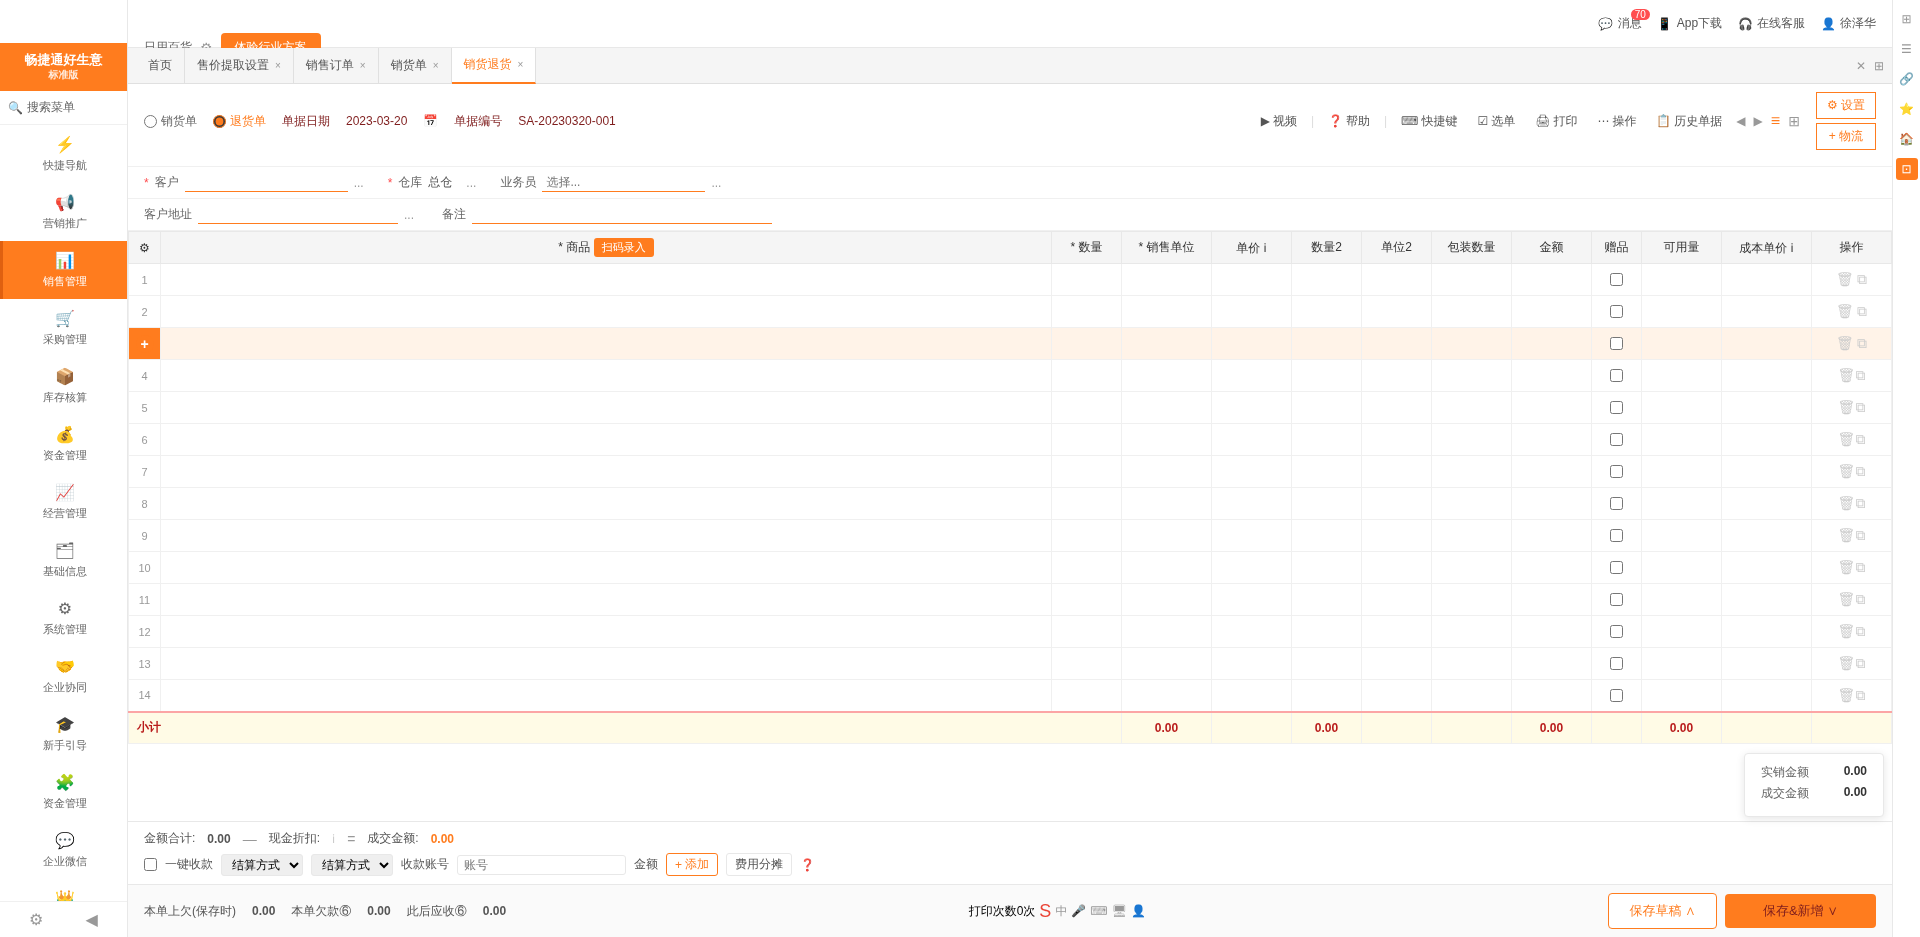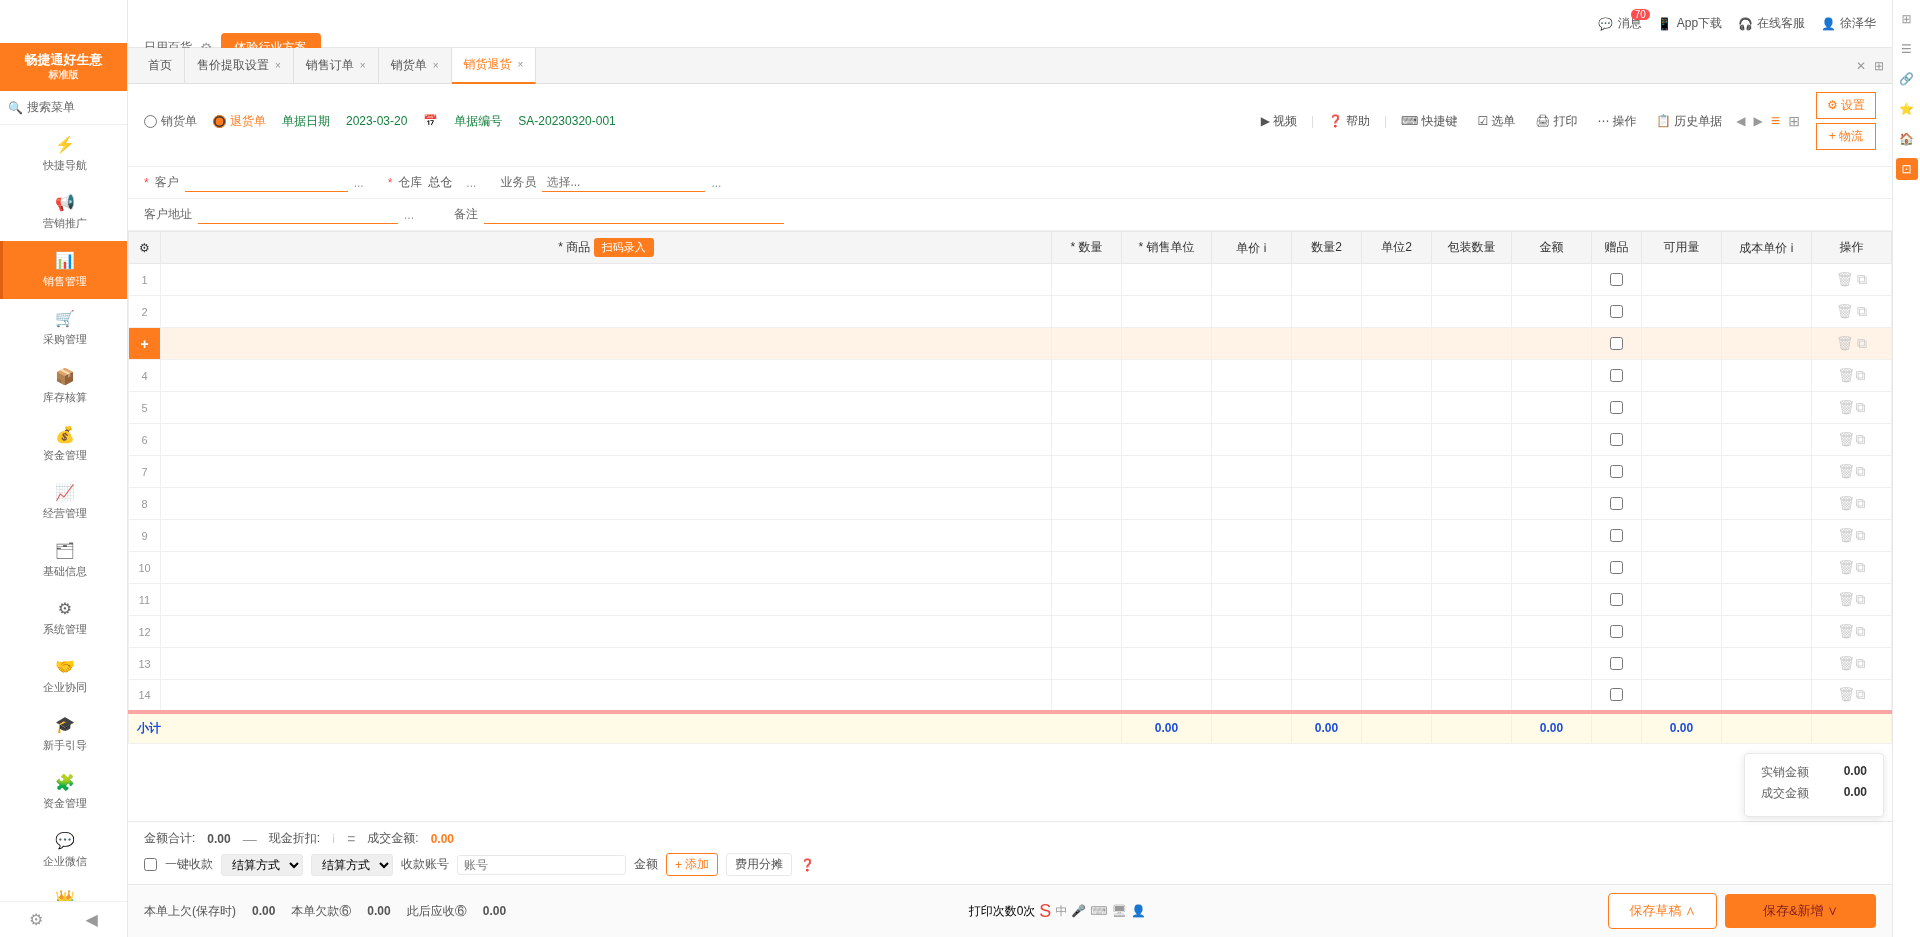--- a/index.html
+++ b/index.html
@@ -40,21 +40,21 @@
 
     
     .content { flex: 1; overflow: hidden; display: flex; flex-direction: column; background: #fff; }
 
     
     .form-header { padding: 8px 16px; border-bottom: 1px solid #f0f0f0; flex-shrink: 0; }
     .form-header-top { display: flex; align-items: center; justify-content: space-between; margin-bottom: 8px; }
     .form-type-selector { display: flex; align-items: center; gap: 16px; }
     .radio-label { display: flex; align-items: center; gap: 4px; cursor: pointer; color: #666; }
     .radio-label input { accent-color: #ff7c1e; }
-    .form-meta { display: flex; align-items: center; gap: 16px; color: #15803d; font-size: 12px; }
+    .form-meta { display: flex; align-items: center; gap: 16px; color: #7f1d1d; font-size: 12px; }
     .form-toolbar { display: flex; align-items: center; gap: 8px; color: #666; font-size: 12px; }
     .toolbar-btn { display: flex; align-items: center; gap: 3px; cursor: pointer; color: #555; padding: 2px 6px; border-radius: 3px; }
     .toolbar-sep { color: #ddd; }
     .settings-btn, .add-logistics-btn { border: 1px solid #e8e8e8; border-radius: 0; padding: 4px 10px; cursor: pointer; font-size: 12px; background: #fff; color: #555; }
     .settings-btn { color: #ff7c1e; border-color: #ff7c1e; }
     .add-logistics-btn { color: #ff7c1e; border-color: #ff7c1e; }
 
     
     .form-fields { display: flex; align-items: center; padding: 6px 16px; gap: 24px; border-bottom: 1px solid #f0f0f0; flex-shrink: 0; }
     .field-group { display: flex; align-items: center; gap: 6px; }
@@ -69,21 +69,21 @@
     thead th { background: #f5f5f5; border: 1px solid #e8e8e8; padding: 6px 4px; text-align: center; font-weight: normal; color: #333; white-space: nowrap; position: sticky; top: 0; z-index: 2; }
     tbody td { border: 1px solid #f0f0f0; padding: 4px; text-align: center; color: #555; height: 32px; }
     tbody tr.highlighted td { background: #fff3e8; }
     tbody tr.highlighted td:first-child { background: #ff7c1e; color: #fff; }
     .row-num { color: #999; font-size: 11px; }
     .scan-input-btn { background: #ff7c1e; color: #fff; border: none; border-radius: 3px; padding: 2px 8px; cursor: pointer; font-size: 11px; white-space: nowrap; }
     .add-row-btn { width: 18px; height: 18px; background: #ff7c1e; color: #fff; border-radius: 50%; display: flex; align-items: center; justify-content: center; cursor: pointer; font-size: 14px; font-weight: bold; margin: 0 auto; }
     .checkbox-cell { display: flex; align-items: center; justify-content: center; }
     .delete-btn { color: #ccc; cursor: pointer; font-size: 14px; }
     .copy-btn { color: #ccc; cursor: pointer; font-size: 14px; }
-    .subtotal-row td { background: #fffbe6; font-weight: bold; color: #1d4ed8; border-top: 4px solid #fca5a5; }
+    .subtotal-row td { background: #fffbe6; font-weight: bold; color: #b91c1c; border-top: 2px solid #fca5a5; }
 
     
     .bottom-bar { border-top: 1px solid #e8e8e8; padding: 8px 16px; flex-shrink: 0; }
     .amount-row { display: flex; align-items: center; gap: 12px; font-size: 12px; color: #555; margin-bottom: 6px; }
     .minus-icon { color: #999; font-size: 14px; }
     .equals-icon { color: #999; font-size: 14px; }
     .payment-row { display: flex; align-items: center; gap: 8px; font-size: 12px; color: #555; }
     .checkbox-small { accent-color: #ff7c1e; }
     .payment-input { border: 1px solid #e8e8e8; border-radius: 3px; padding: 2px 6px; font-size: 12px; min-width: 80px; }
     .add-item-btn { background: #fff; border: 1px solid #ff7c1e; color: #ff7c1e; border-radius: 3px; padding: 2px 8px; cursor: pointer; font-size: 12px; display: flex; align-items: center; gap: 3px; }
@@ -102,21 +102,21 @@
     .right-panel { width: 28px; background: #fff; border-left: 1px solid #e8e8e8; display: flex; flex-direction: column; align-items: center; padding: 8px 0; gap: 8px; flex-shrink: 0; }
     .right-panel-btn { width: 22px; height: 22px; display: flex; align-items: center; justify-content: center; cursor: pointer; color: #999; font-size: 12px; border-radius: 3px; }
     .right-panel-btn.active-panel { background: #ff7c1e; color: #fff; }
 
     
     .summary-panel { position: absolute; right: 36px; bottom: 120px; background: #fff; border: 1px solid #e8e8e8; border-radius: 4px; padding: 10px 16px; font-size: 12px; box-shadow: 0 2px 8px rgba(0,0,0,0.1); min-width: 140px; }
     .summary-row { display: flex; justify-content: space-between; gap: 20px; margin-bottom: 4px; }
     .summary-label { color: #666; }
     .summary-value { color: #333; font-weight: bold; }
 
-    .form-fields-row2 { display: flex; align-items: center; padding: 6px 16px; gap: 40px; border-bottom: 1px solid #f0f0f0; flex-shrink: 0; }
+    .form-fields-row2 { display: flex; align-items: center; padding: 6px 16px; gap: 28px; border-bottom: 1px solid #f0f0f0; flex-shrink: 0; }
   </style>
 </head>
 <body>
 
 <div class="sidebar">
   <div class="sidebar-logo">
     <div>
       <div class="sidebar-logo-text">畅捷通好生意</div>
       <div style="font-size:10px;opacity:0.85;">标准版</div>
     </div>

